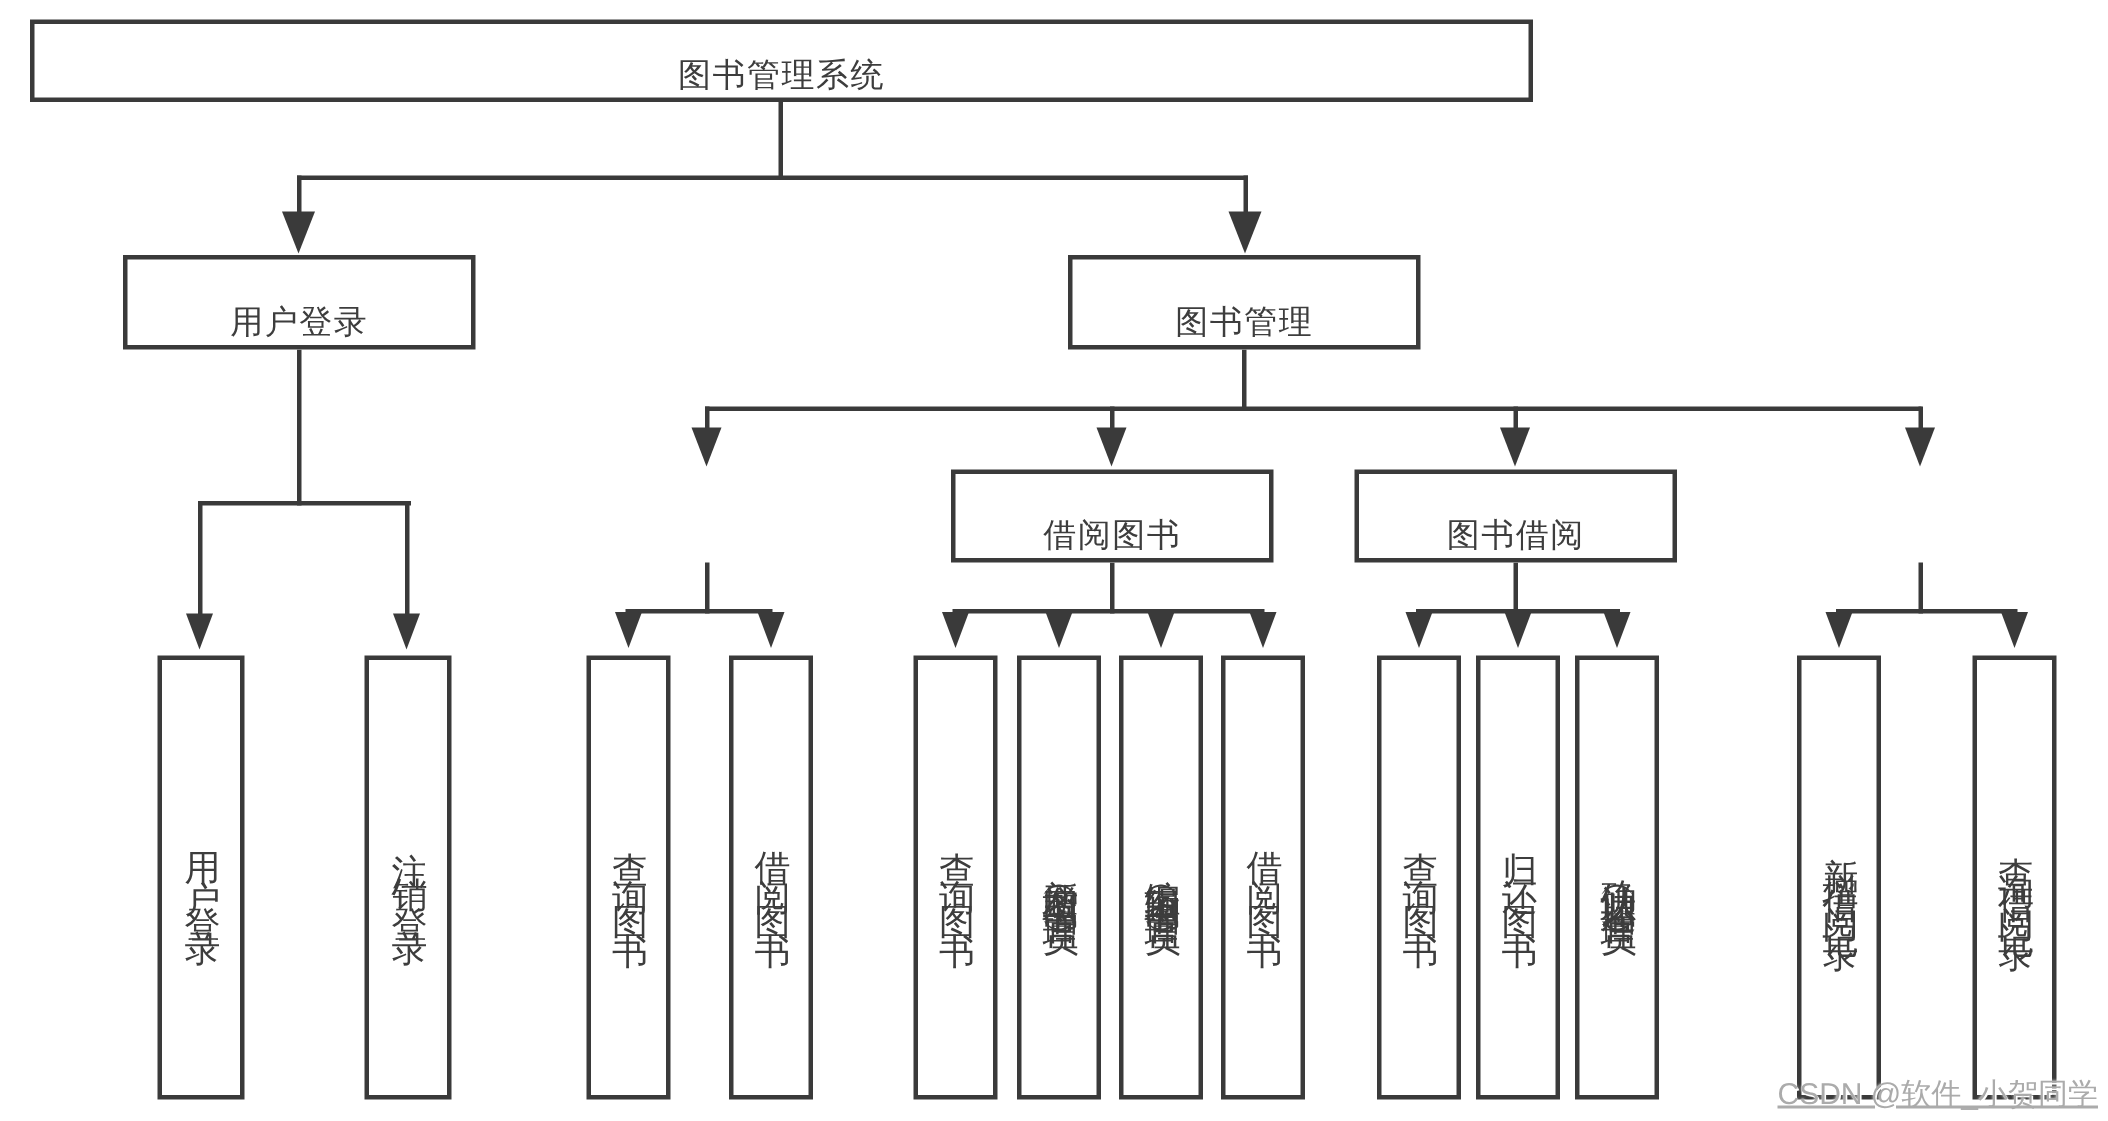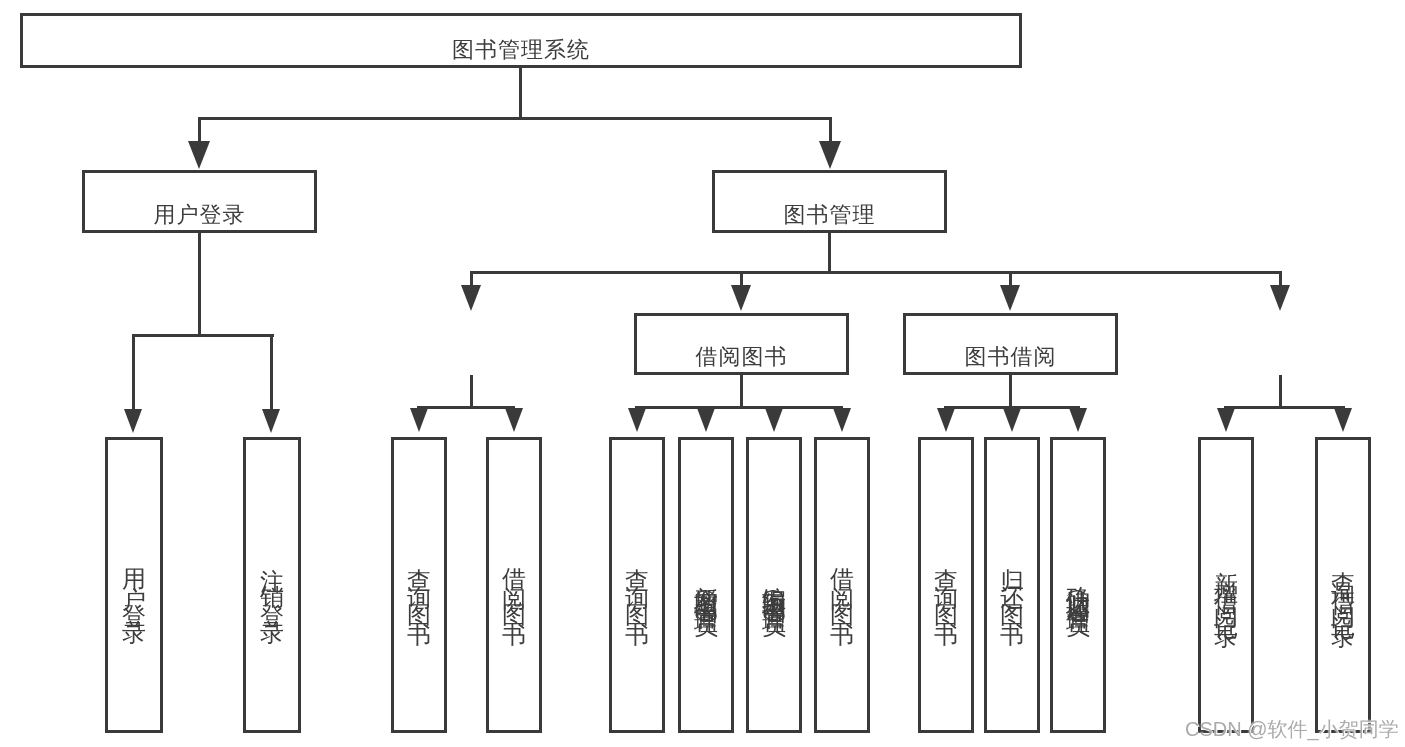--- a/index.html
+++ b/index.html
@@ -24,21 +24,21 @@
   .hline{height:3px;}
   .vline{width:3px;}
 
   
   .arrow{position:absolute;width:0;height:0;border-style:solid;border-color:transparent;}
   .arrow-lg{border-width:28px 11px 0 11px;border-top-color:var(--line);}
   .arrow-md{border-width:26px 10px 0 10px;border-top-color:var(--line);}
   .arrow-sm{border-width:24px 9px 0 9px;border-top-color:var(--line);}
 
   .watermark{position:absolute;left:1185px;top:716px;font-size:20px;color:var(--watermark);
-             text-shadow:1px 1px 0 #fff,0 0 2px #fff;white-space:nowrap;}
+             text-shadow:1px 1px 0 #fff,0 0 2px #fff;white-space:nowrap;text-decoration:underline;}
 </style>
 </head>
 <body>
 
 <div class="canvas">
 
   <div class="vline" style="left:519px;top:68px;height:52px;"></div>
   <div class="hline" style="left:198px;top:117px;width:634px;"></div>
   <div class="vline" style="left:198px;top:117px;height:28px;"></div>
   <div class="vline" style="left:829px;top:117px;height:28px;"></div>

